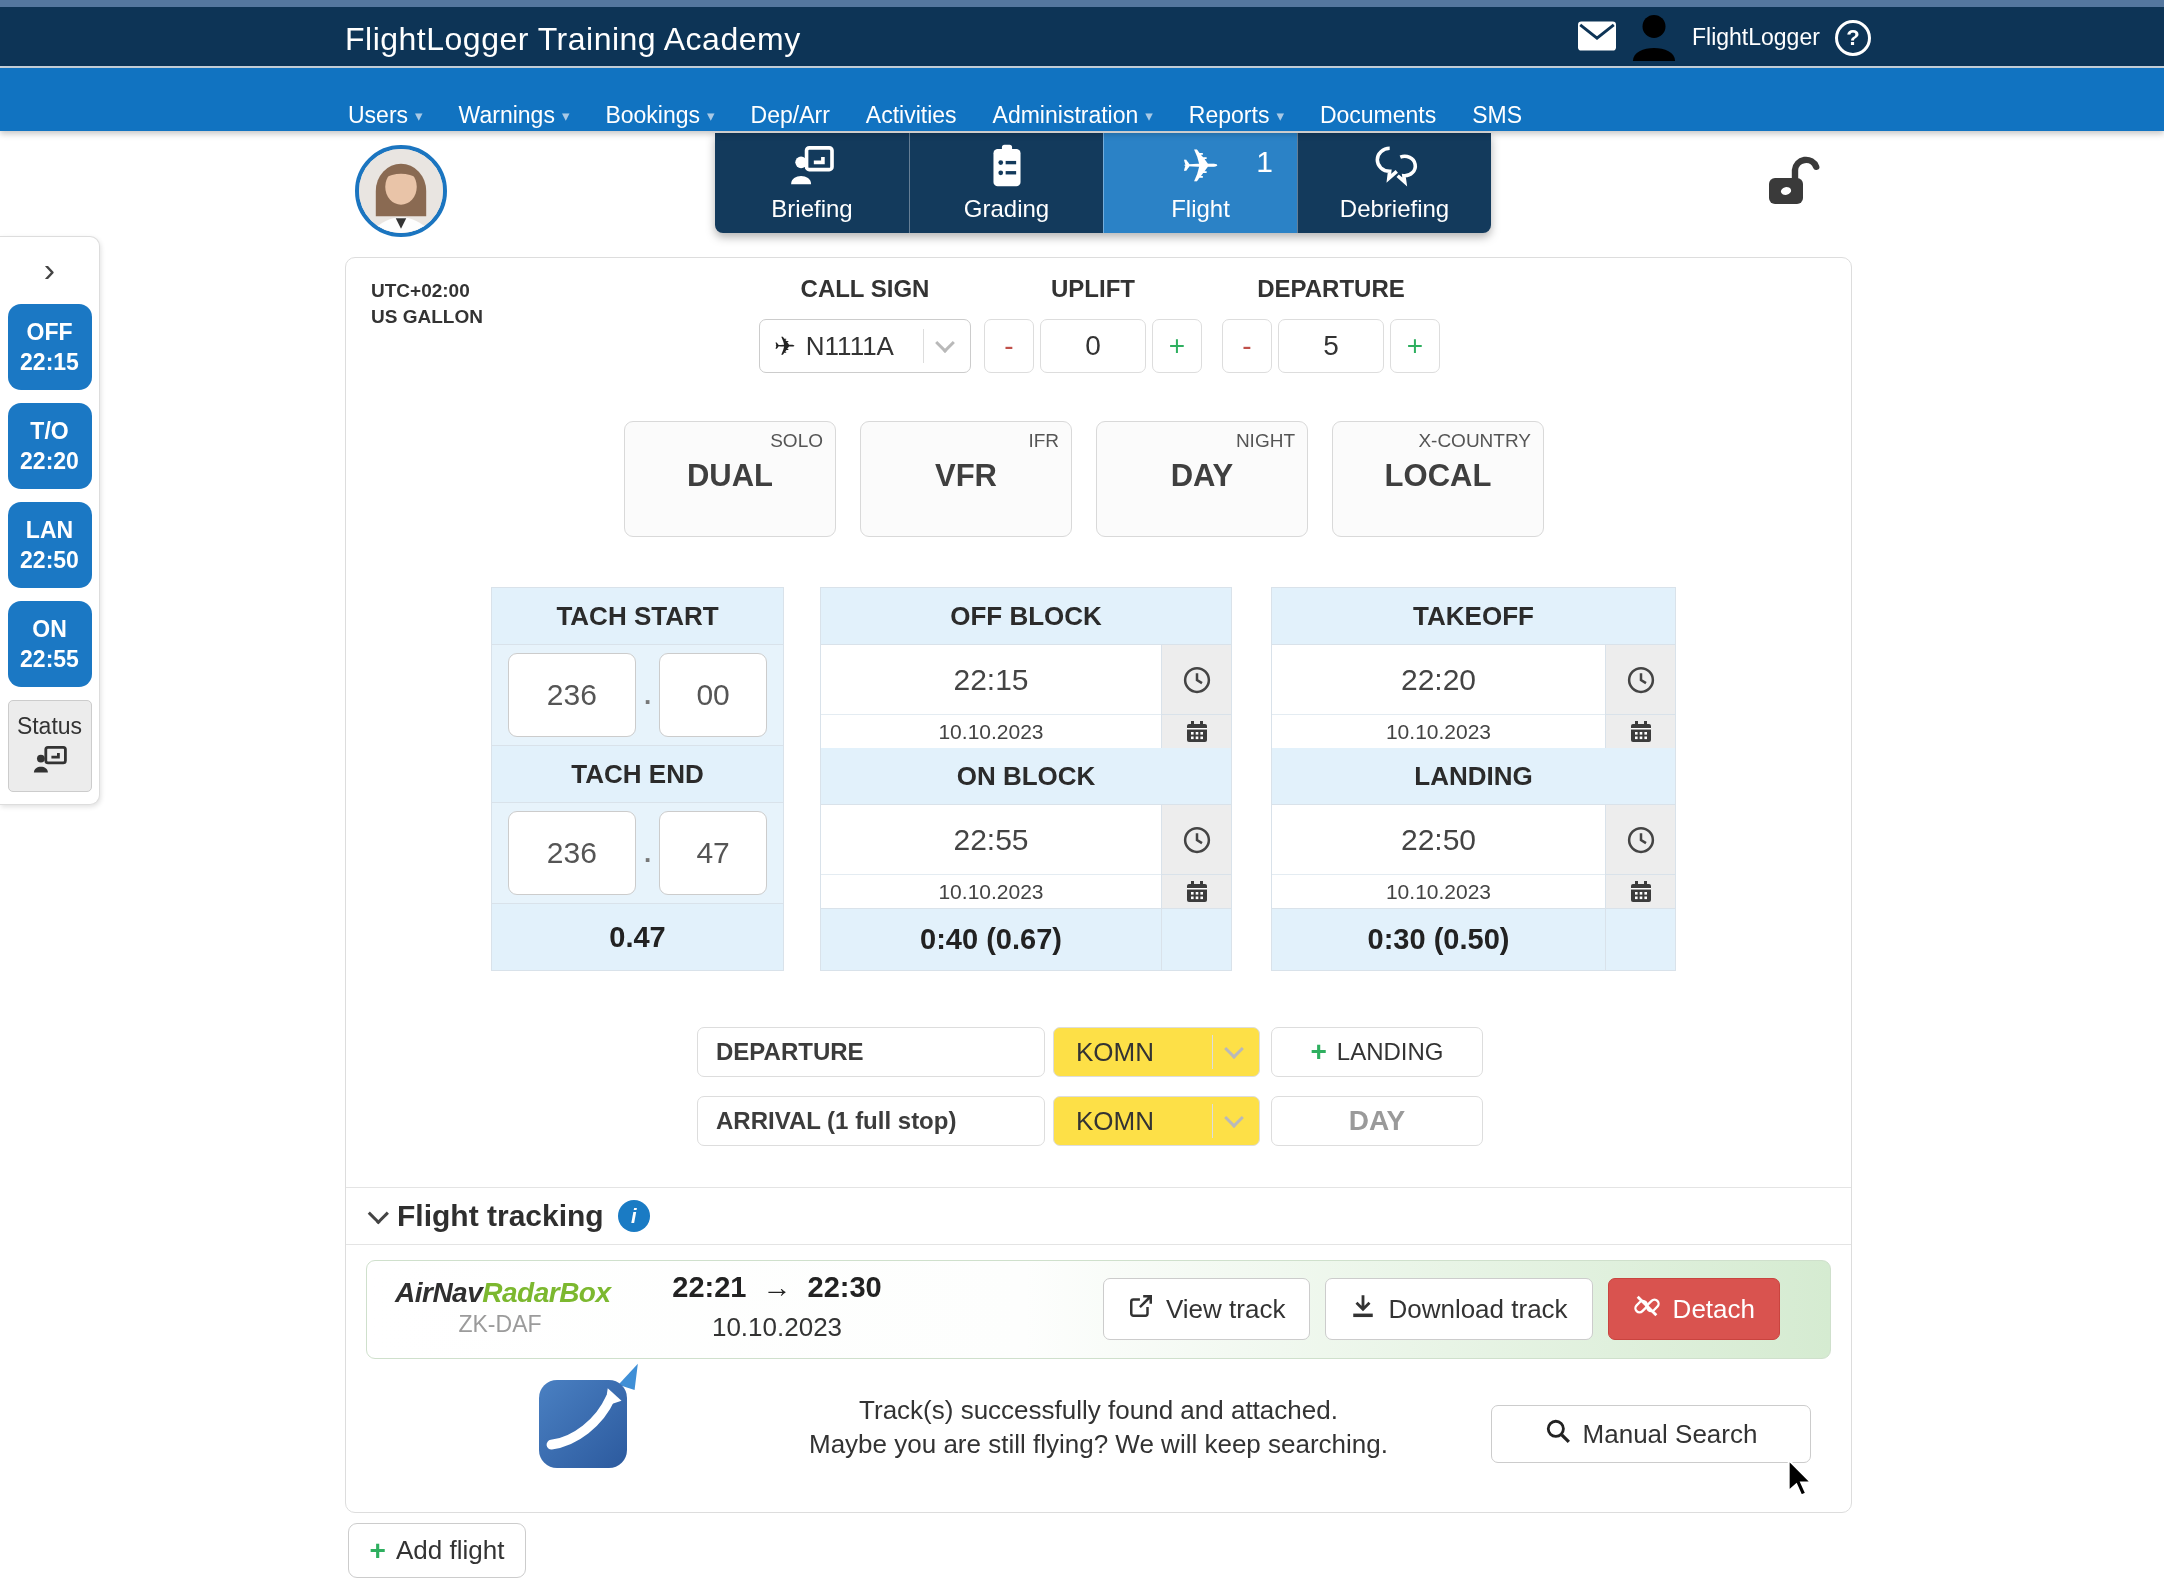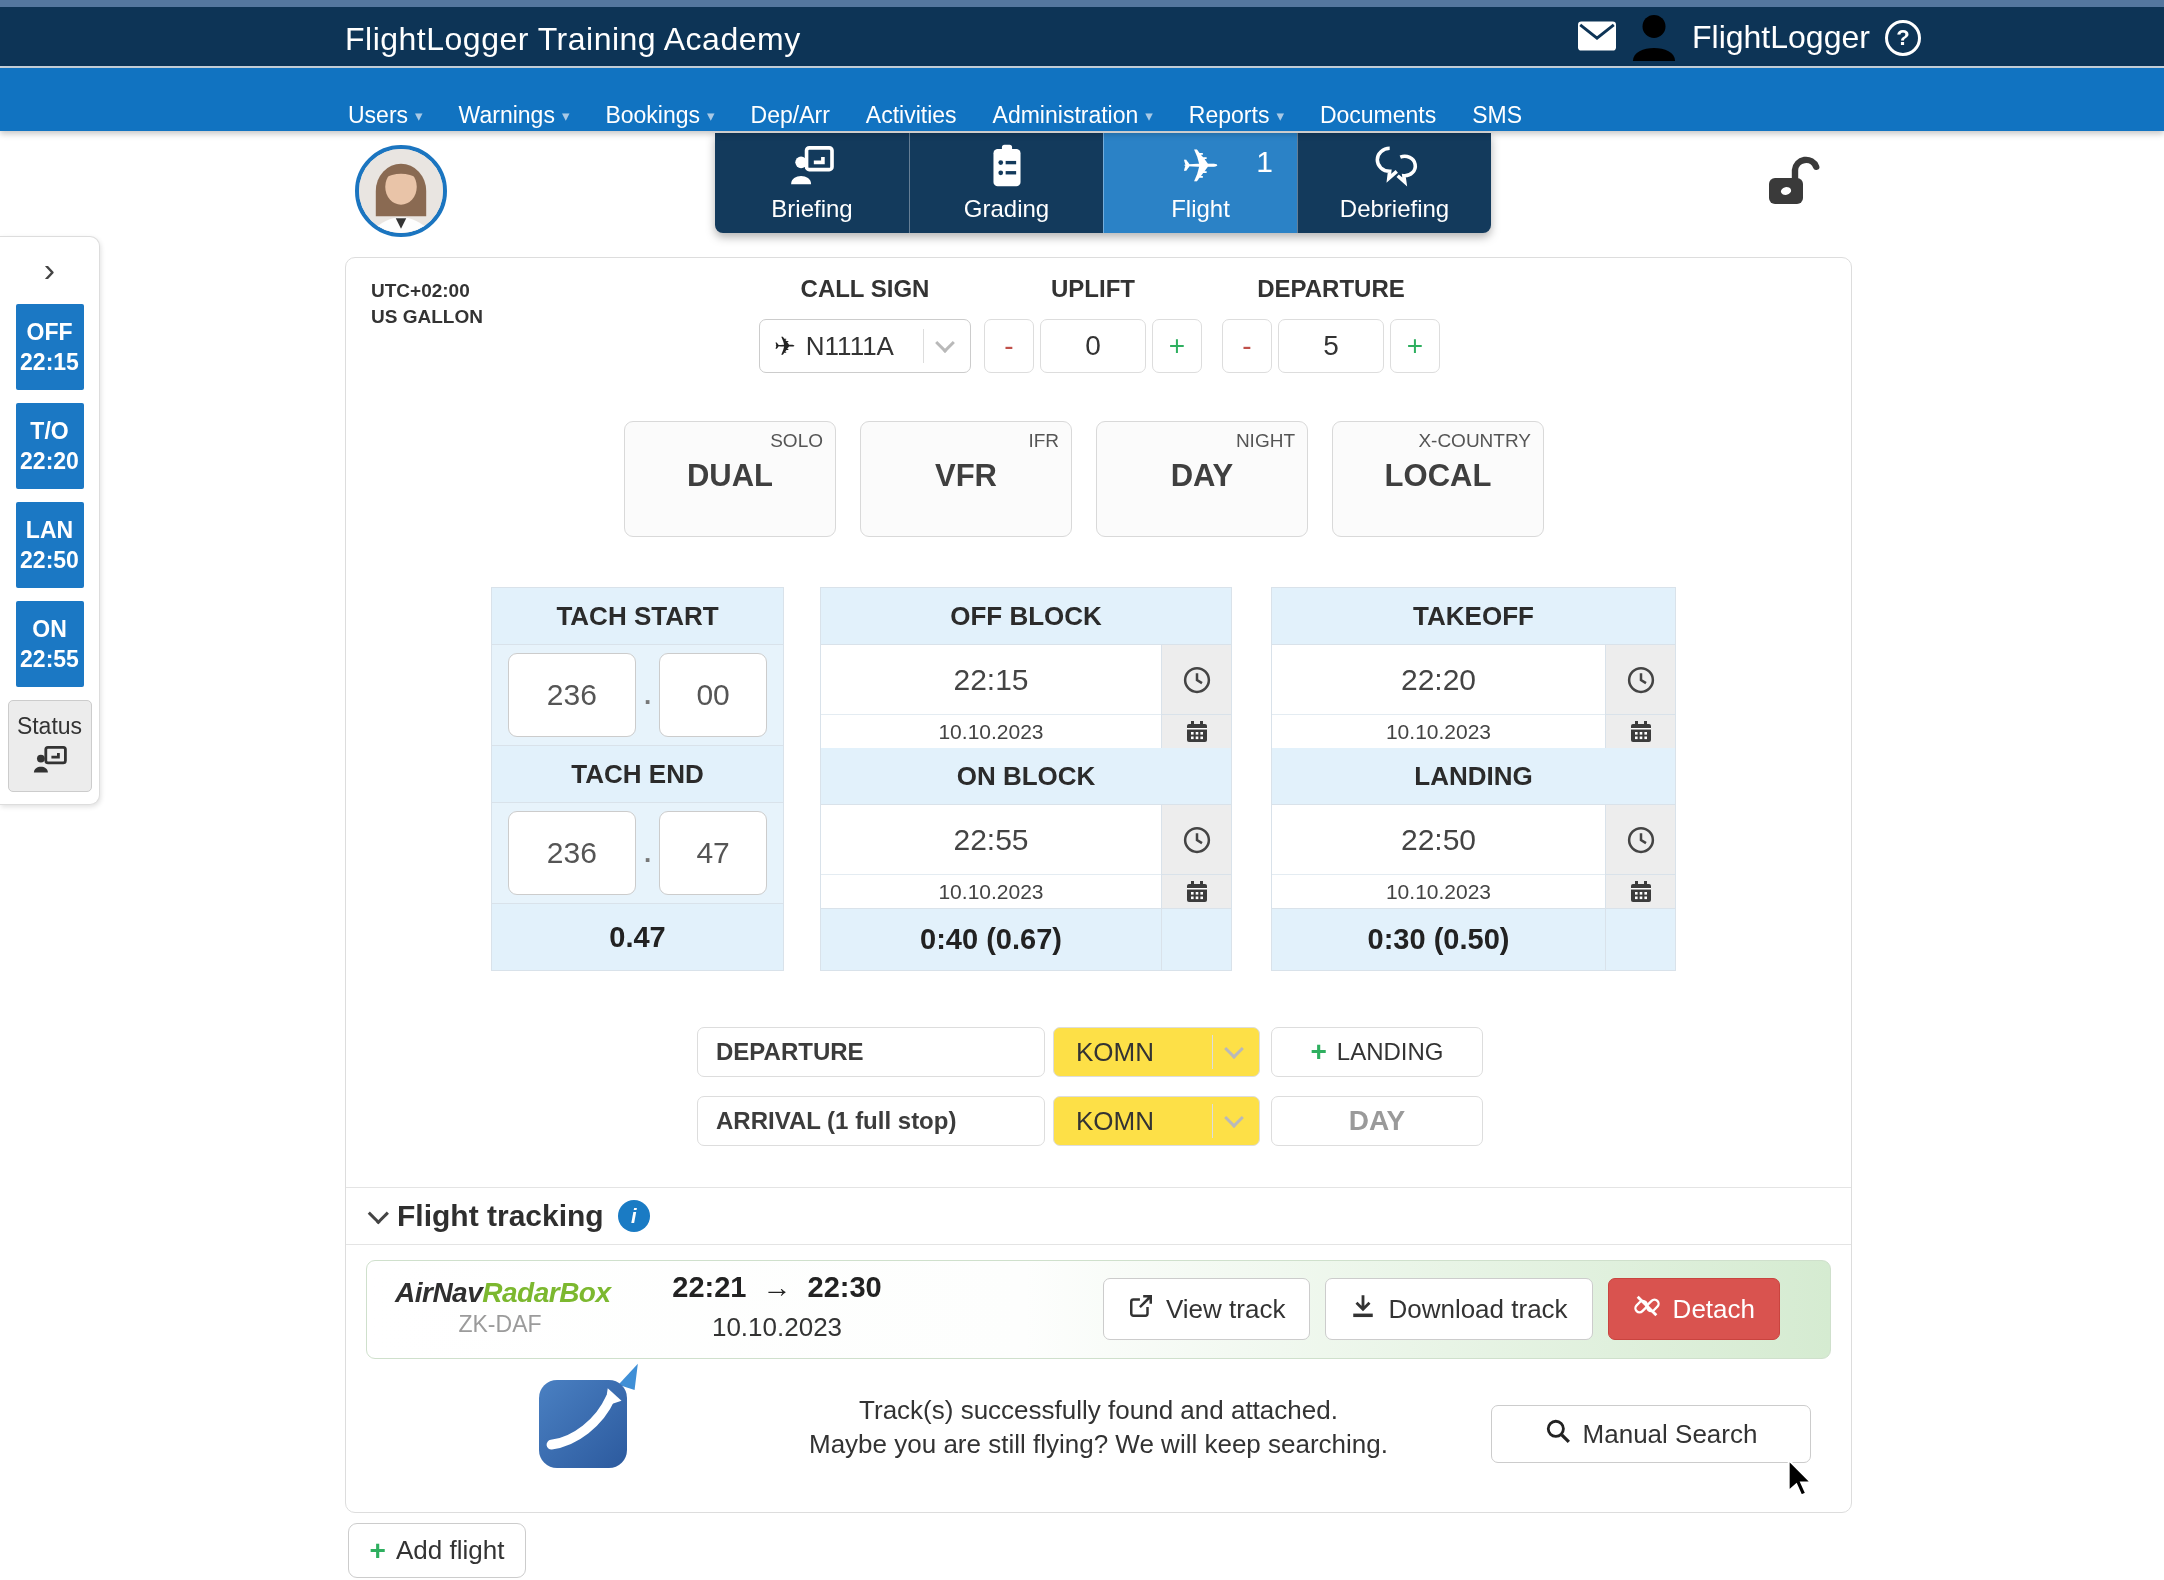--- a/index.html
+++ b/index.html
@@ -5,41 +5,41 @@
   * { margin:0; padding:0; box-sizing:border-box; }
   html,body { width:2164px; height:1580px; }
   body { font-family:"Liberation Sans","DejaVu Sans",sans-serif; background:#fff; overflow:hidden; position:relative; color:#333; }
 
   
   .top-strip { height:7px; background:#54779f; }
   .topbar { height:61px; background:#0d3456; position:relative; border-bottom:2px solid #c7d2db; }
   .topbar-title { position:absolute; left:345px; top:14px; font-size:32px; color:#fff; font-weight:400; letter-spacing:.5px; }
   .topbar-right { position:absolute; left:1578px; top:0; height:61px; display:flex; align-items:center; gap:15px; }
   .help-circle { width:36px; height:36px; border:3px solid #fff; border-radius:50%; color:#fff; font-size:22px; font-weight:bold; display:flex; align-items:center; justify-content:center; }
-  .topbar-user { color:#fff; font-size:32px; }
+  .topbar-user { color:#fff; font-size:23px; }
 
   .navbar { height:63px; background:#1173c1; display:flex; align-items:center; padding-left:348px; gap:36px; box-shadow:0 3px 6px rgba(0,0,0,.22); position:relative; z-index:5; }
   .nav-item { color:#fff; font-size:23px; display:flex; align-items:center; gap:7px; cursor:pointer; white-space:nowrap;margin-top:32px; }
   .nav-caret { font-size:15px; color:#a9c9e5; }
 
   
   .tabs { position:absolute; left:715px; top:133px; display:flex; z-index:4; filter:drop-shadow(0 4px 5px rgba(0,0,0,.30)); }
   .tab { width:194px; height:100px; background:#133a5c; color:#fff; display:flex; flex-direction:column; align-items:center; justify-content:flex-end; padding-bottom:10px; position:relative; border-left:1px solid rgba(255,255,255,.35); cursor:pointer; }
   .tab:first-child { border-left:none; border-radius:0 0 0 8px; }
   .tab:last-child { border-radius:0 0 8px 0; }
   .tab.active { background:#2b82c6; }
   .tab-label { font-size:24px; margin-top:6px; }
   .tab-icon { height:46px; display:flex; align-items:center; justify-content:center; }
   .plane-glyph { font-size:46px; line-height:46px; }
   .tab-badge { position:absolute; right:24px; top:12px; font-size:30px; color:#fff; }
 
   
   .sidebar { position:absolute; left:0; top:236px; width:100px; background:#fff; border:1px solid #ddd; border-left:none; border-radius:0 10px 10px 0; box-shadow:1px 2px 5px rgba(0,0,0,.12); padding:10px 8px 12px 8px; display:flex; flex-direction:column; gap:13px; align-items:center; }
   .sidebar-toggle { width:100%; height:44px; display:flex; align-items:center; justify-content:center; font-size:34px; color:#444; cursor:pointer; }
-  .side-btn { width:68px; height:86px; background:#1b78c4; border:none; border-radius:2px; color:#fff; font-family:inherit; font-size:23px; font-weight:bold; line-height:30px; cursor:pointer; }
+  .side-btn { width:84px; height:86px; background:#1b78c4; border:none; border-radius:13px; color:#fff; font-family:inherit; font-size:23px; font-weight:bold; line-height:30px; cursor:pointer; }
   .side-status { width:84px; height:92px; background:#ececec; border:1px solid #ccc; border-radius:5px; color:#333; font-family:inherit; font-size:23px; cursor:pointer; display:flex; flex-direction:column; align-items:center; justify-content:center; gap:6px; }
 
   
   .avatar-ring { position:absolute; left:355px; top:145px; width:92px; height:92px; border:4px solid #1b75c0; border-radius:50%; overflow:hidden; background:#e8e4e0; }
   .lock-wrap { position:absolute; left:1765px; top:152px; cursor:pointer; }
 
   
   .card { position:absolute; left:345px; top:257px; width:1507px; height:1256px; border:1px solid #ddd; border-radius:10px; background:#fff; }
   .meta { position:absolute; left:25px; top:20px; font-size:19px; font-weight:bold; color:#333; line-height:26px; }
 

